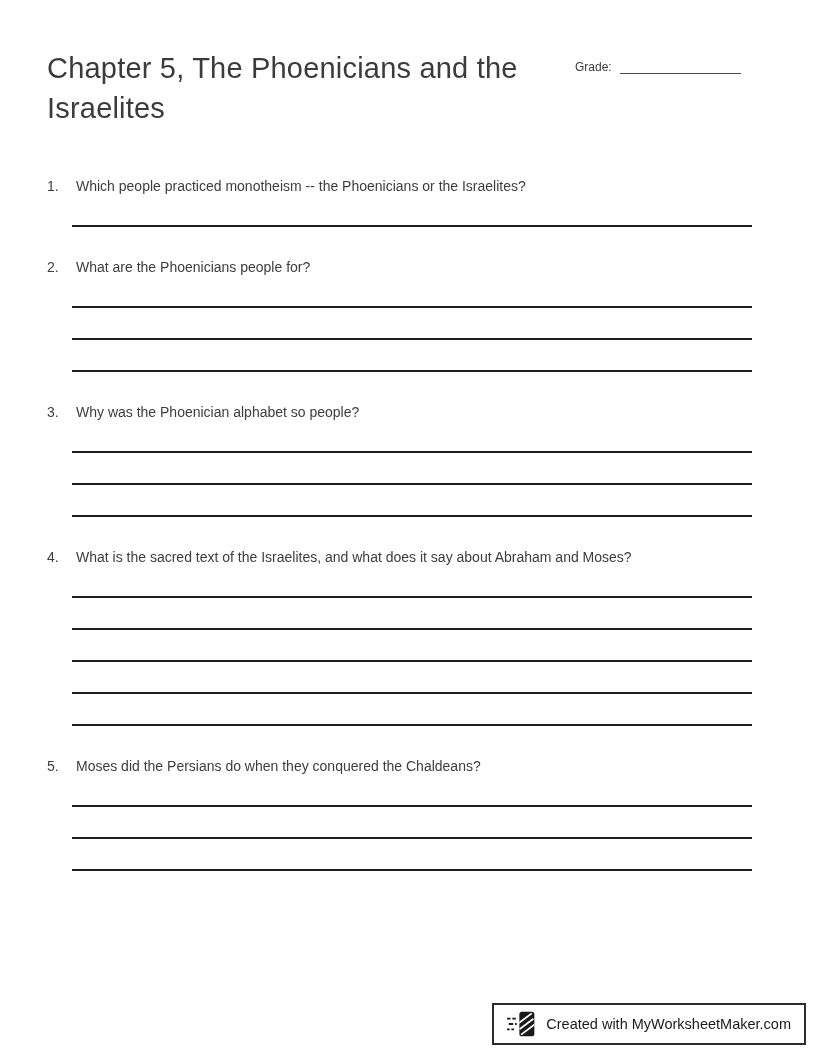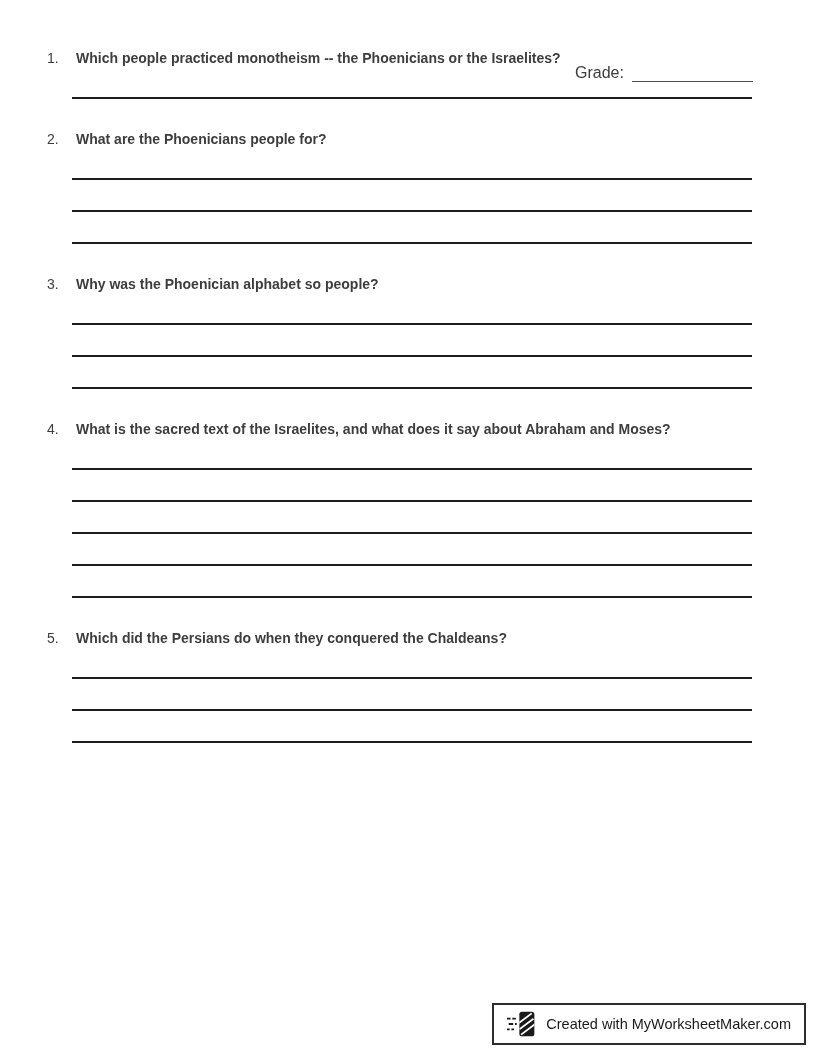--- a/index.html
+++ b/index.html
@@ -18,43 +18,43 @@
     max-width: 500px;
     font-size: 29px;
     font-weight: 400;
     line-height: 40px;
     letter-spacing: 0.2px;
     color: #3b3b3b;
   }
   .grade {
     position: absolute;
     left: 575px;
-    top: 60px;
+    top: 52px;
     display: flex;
     align-items: flex-end;
-    font-size: 16px;
+    font-size: 12px;
     color: #3b3b3b;
   }
   .grade-blank {
     display: inline-block;
     width: 121px;
     height: 22px;
     margin-left: 8px;
     border-bottom: 1.5px solid #4a4a4a;
   }
   .questions { margin: 50px 48px 0 47px; }
   .question { margin-bottom: 32px; }
   .q-row {
     display: flex;
     font-size: 14px;
     line-height: 17px;
     color: #3d3d3d;
   }
   .q-num { width: 29px; flex-shrink: 0; }
-  .q-text { flex: 1; font-weight: bold; }
+  .q-text { flex: 1; }
   .answer-line {
     height: 0;
     width: 680px;
     margin: 30px 0 0 25px;
     border-top: 2px solid #1c1c1c;
   }
   .footer-box {
     position: absolute;
     right: 10px;
     bottom: 11px;
@@ -67,20 +67,23 @@
     background: #ffffff;
   }
   .footer-text { font-size: 14.5px; color: #1a1a1a; white-space: nowrap; }
   .logo-icon { display: inline-flex; }
 </style>
 </head>
 <body>
 
 <div class="page">
 
+  <div class="header">
+    <h1 class="title">Chapter 5, The Phoenicians and the Israelites</h1>
+  </div>
 
   <div class="grade">
     <span>Grade:</span>
     <span class="grade-blank"></span>
   </div>
 
   <div class="questions" id="questions-list">
     <div class="question">
       <div class="q-row">
         <span class="q-num">1.</span>
@@ -117,21 +120,21 @@
     <div class="answer-line"></div>
         <div class="answer-line"></div>
         <div class="answer-line"></div>
         <div class="answer-line"></div>
         <div class="answer-line"></div>
       </div>
 
     <div class="question">
       <div class="q-row">
         <span class="q-num">5.</span>
-        <span class="q-text">Which did the Persians do when they conquered the Chaldeans?</span>
+        <span class="q-text">Moses did the Persians do when they conquered the Chaldeans?</span>
       </div>
     <div class="answer-line"></div>
         <div class="answer-line"></div>
         <div class="answer-line"></div>
       </div>
   </div>
 
   <div class="footer-box">
     <span class="logo-icon">
       <svg width="30" height="28" viewBox="0 0 34 30" xmlns="http://www.w3.org/2000/svg">

